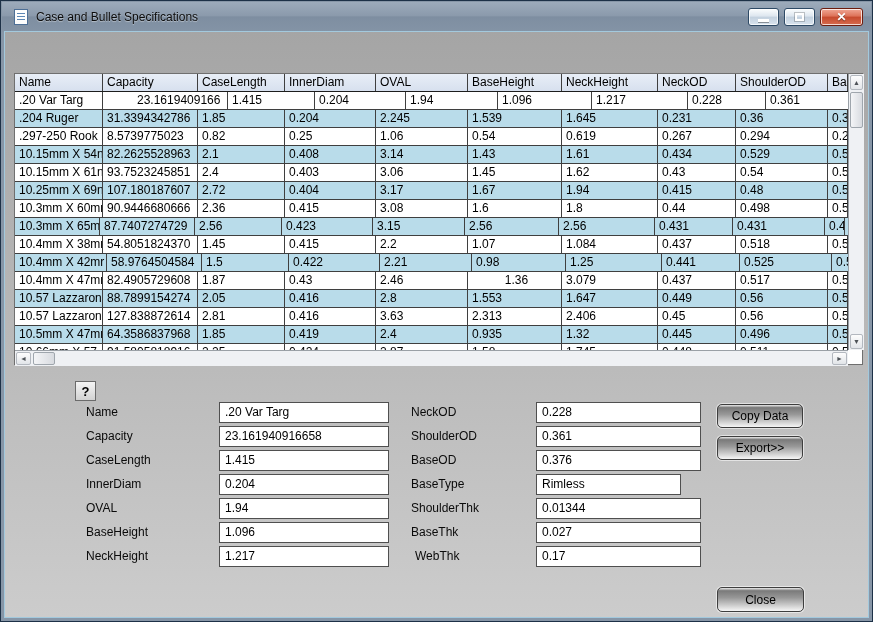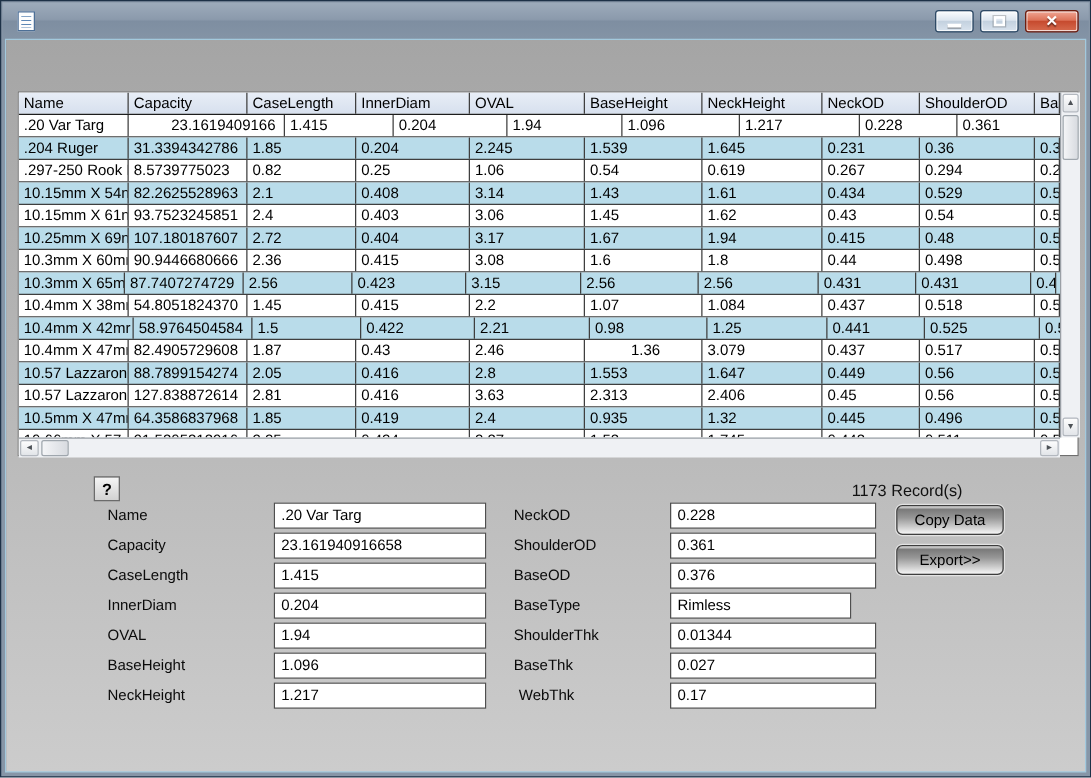--- a/index.html
+++ b/index.html
@@ -56,20 +56,21 @@
   .metal{position:absolute;border:1px solid #3e3e3e;border-radius:5px;font-size:12px;color:#000;text-align:center;cursor:pointer;
     background:linear-gradient(180deg,#ededed 0%,#7a7a7a 12%,#979797 42%,#cccccc 75%,#f6f6f6 100%);
     box-shadow:0 0 0 1px rgba(255,255,255,.55);display:flex;align-items:center;justify-content:center;}
 </style>
 </head>
 <body>
 
 <div class="window">
   <div class="titlebar">
     <span class="app-icon"></span>
+    <span class="title-text">Case and Bullet Specifications</span>
     <div class="win-controls">
       <div class="wc">
           <span class="glyph-min"></span>
         </div>
       <div class="wc">
           <span class="glyph-max"></span>
         </div>
       <div class="wc wc-close">
           <span class="glyph-x">✕</span>
         </div>
@@ -290,21 +291,20 @@
             <span>◄</span>
           </div>
         <div class="sb-thumb" style="top:1px;left:18px;width:22px;height:13px;"></div>
         <div class="sb-btn" style="right:1px;">
             <span>►</span>
           </div>
       </div>
     </div>
 
     <div class="help-btn">?</div>
-    <div class="record-count">1173 Record(s)</div>
 
     <div id="form-area">
         <div class="fld-label" style="left: 81px; top: 373px;">Name</div>
         <div class="fld-input" style="left: 214px; top: 370px; width: 170px;">.20 Var Targ</div>
         <div class="fld-label" style="left: 406px; top: 373px;">NeckOD</div>
         <div class="fld-input" style="left: 531px; top: 370px; width: 165px;">0.228</div>
         <div class="fld-label" style="left: 81px; top: 397px;">Capacity</div>
         <div class="fld-input" style="left: 214px; top: 394px; width: 170px;">23.161940916658</div>
         <div class="fld-label" style="left: 406px; top: 397px;">ShoulderOD</div>
         <div class="fld-input" style="left: 531px; top: 394px; width: 165px;">0.361</div>
@@ -325,14 +325,15 @@
         <div class="fld-label" style="left: 406px; top: 493px;">BaseThk</div>
         <div class="fld-input" style="left: 531px; top: 490px; width: 165px;">0.027</div>
         <div class="fld-label" style="left: 81px; top: 517px;">NeckHeight</div>
         <div class="fld-input" style="left: 214px; top: 514px; width: 170px;">1.217</div>
         <div class="fld-label" style="left: 410px; top: 517px;">WebThk</div>
         <div class="fld-input" style="left: 531px; top: 514px; width: 165px;">0.17</div>
       </div>
 
     <div class="metal" style="left:712px;top:372px;width:86px;height:24px;">Copy Data</div>
     <div class="metal" style="left:712px;top:404px;width:86px;height:24px;">Export&gt;&gt;</div>
+    <div class="metal" style="left:712px;top:555px;width:87px;height:25px;">Close</div>
   </div>
 </div>
 
 </body></html>

